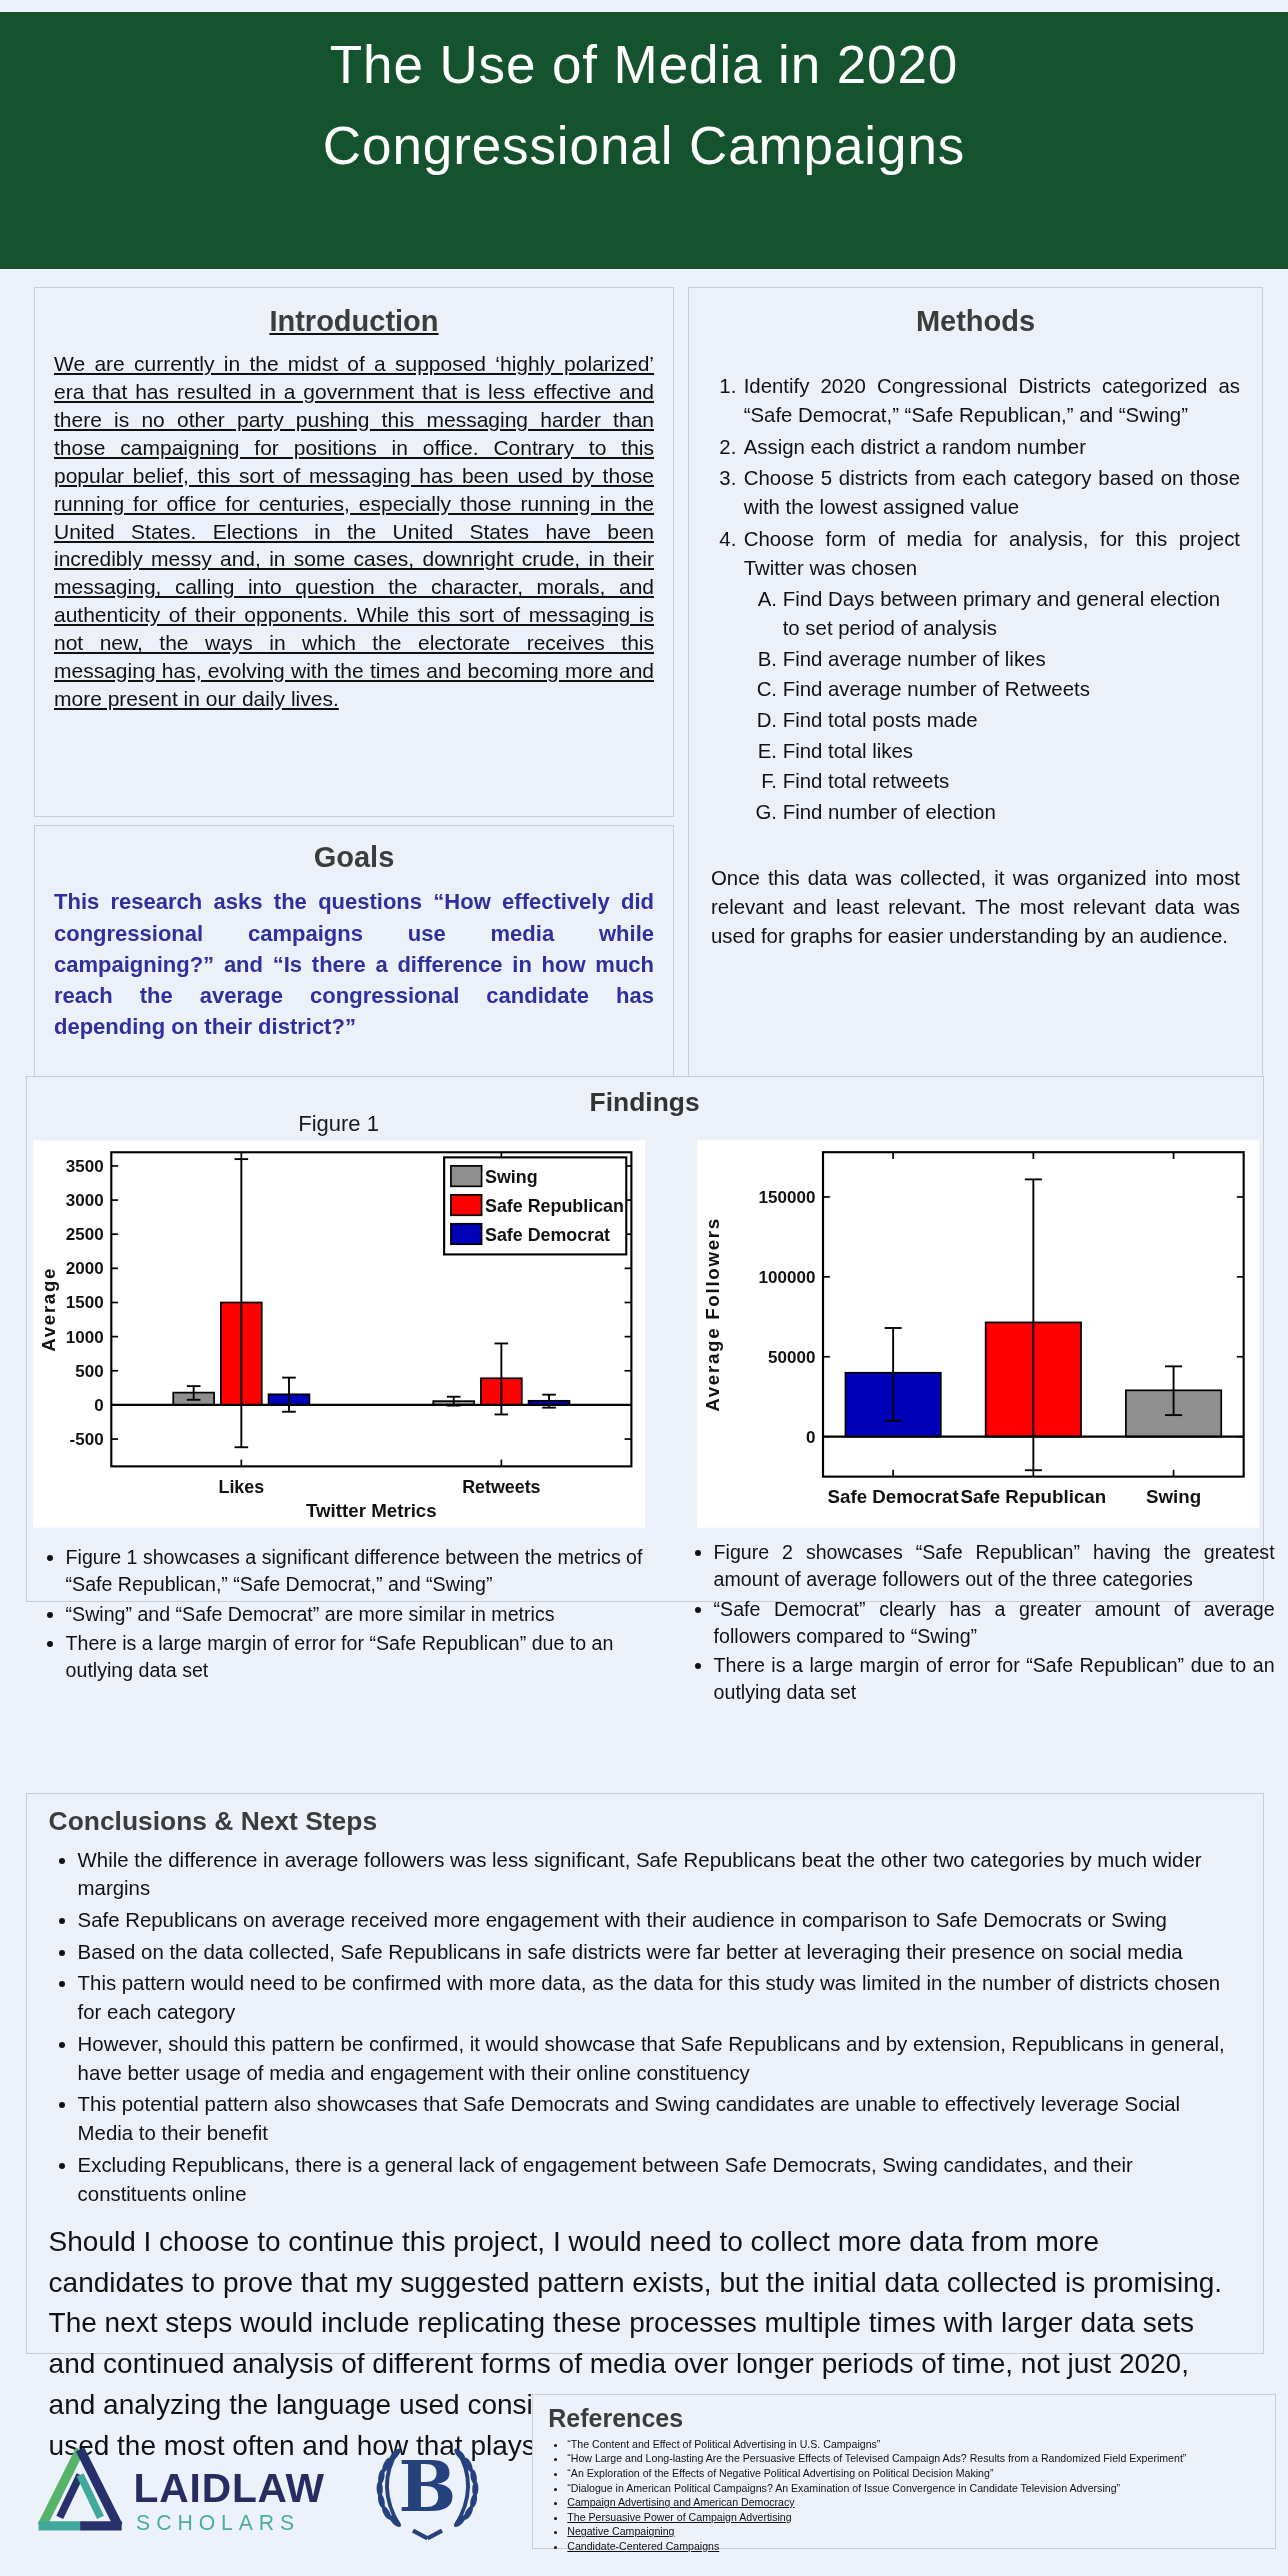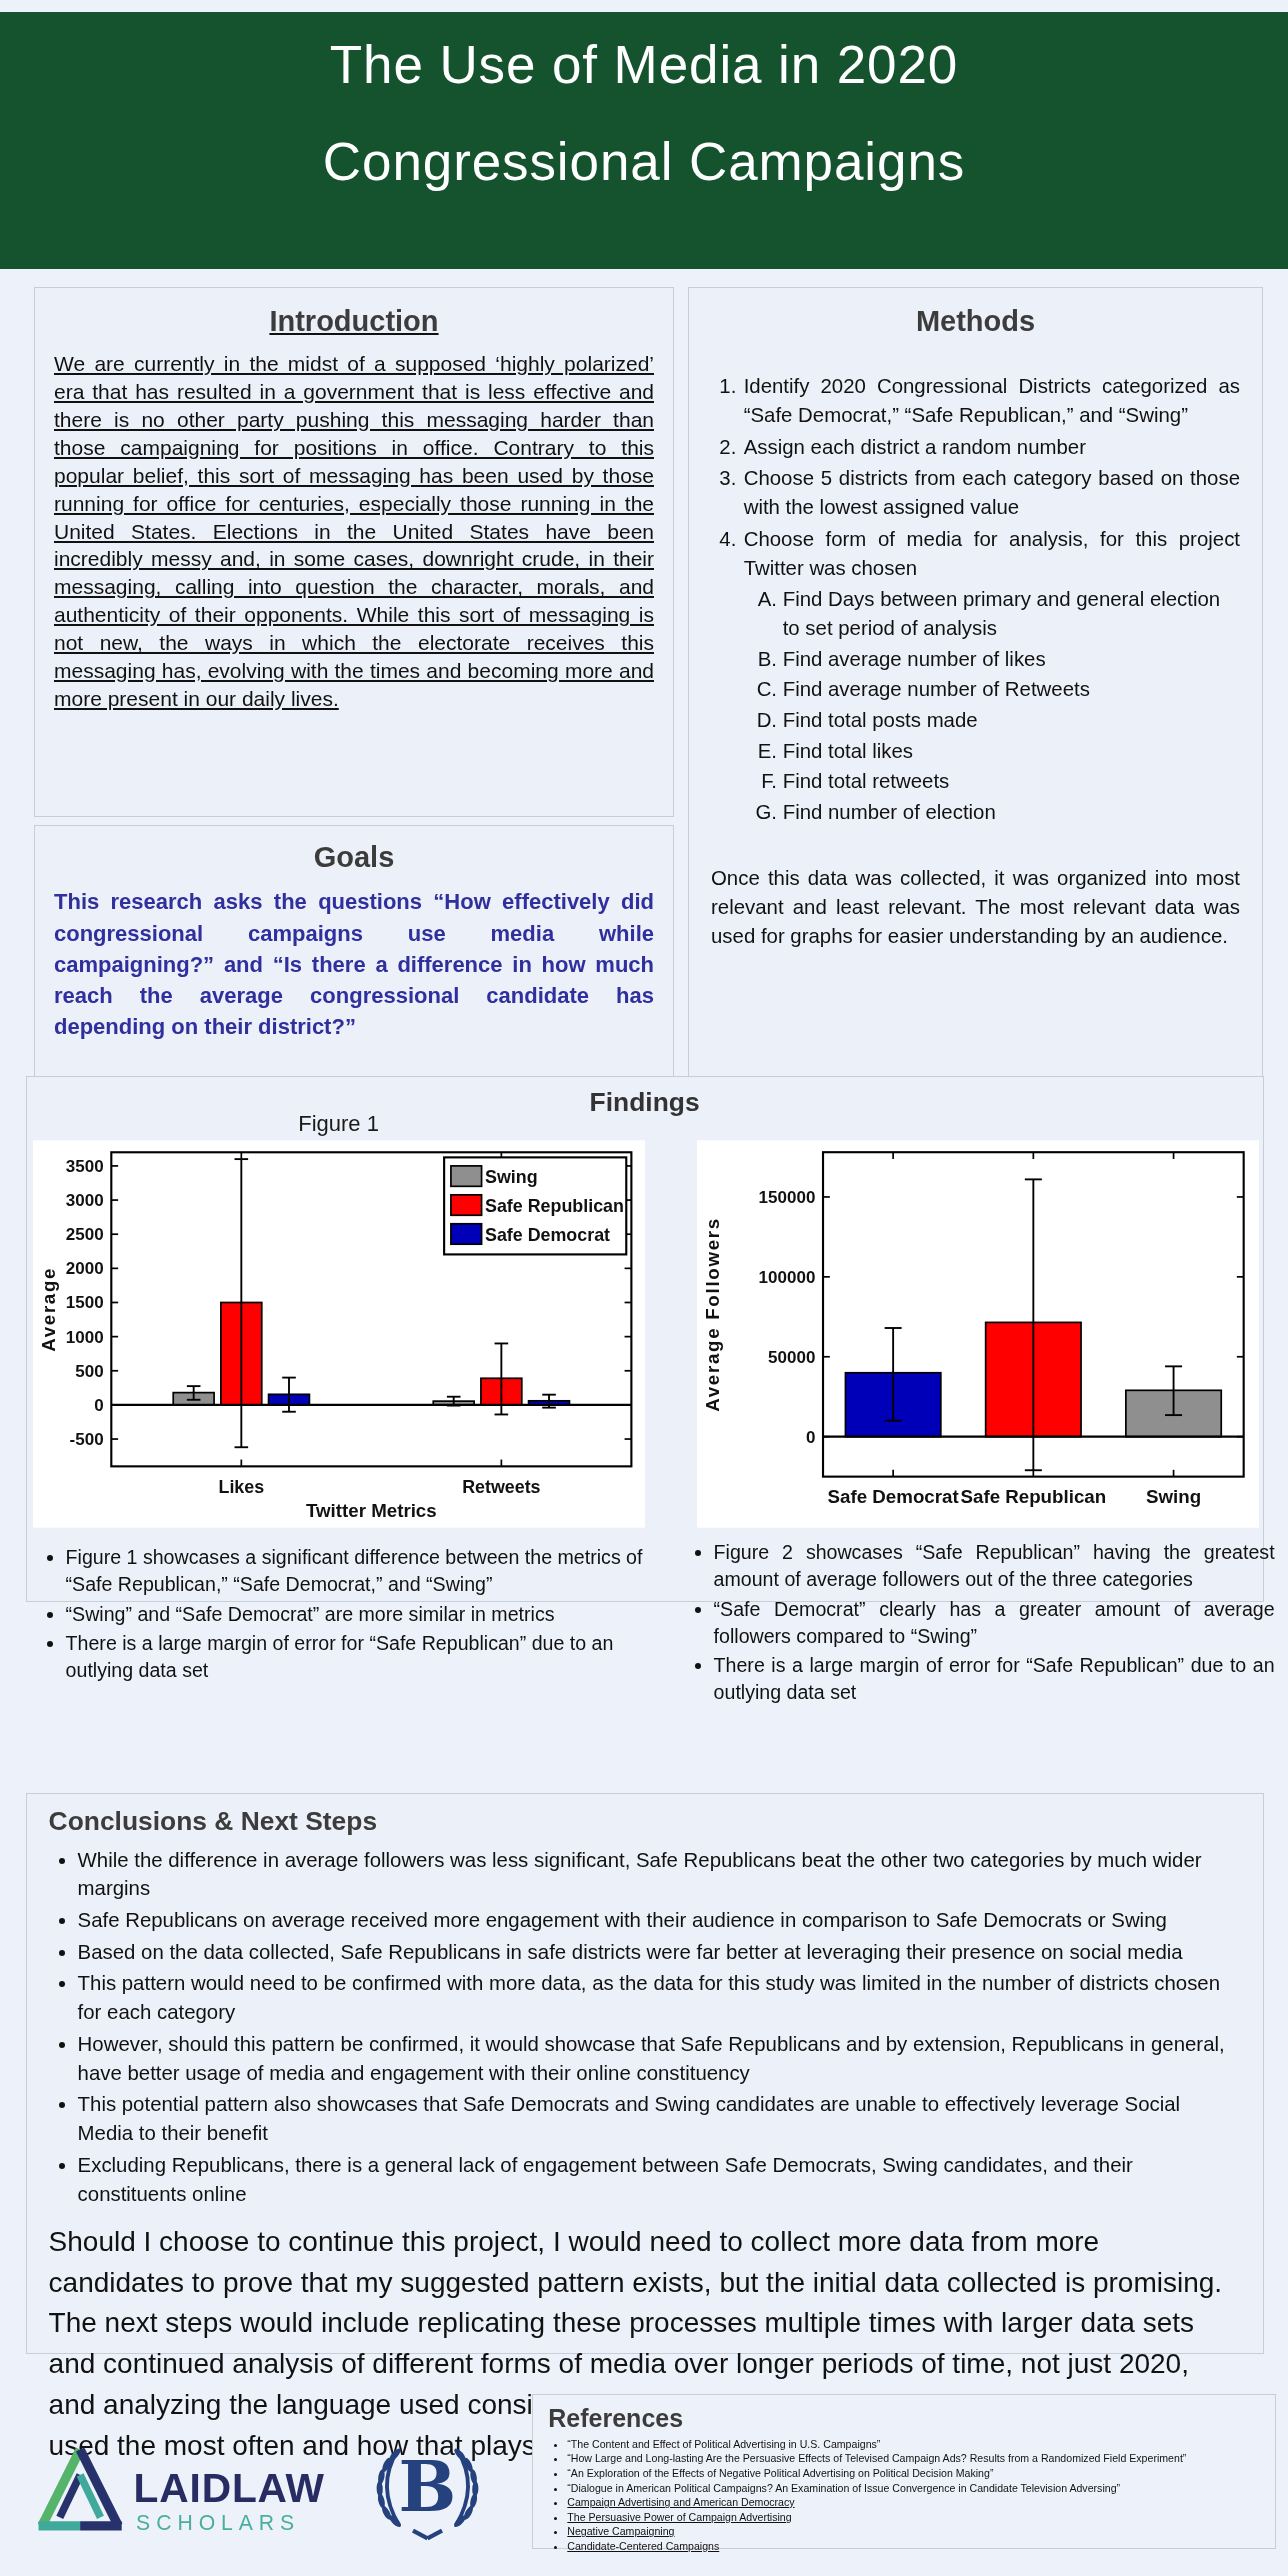--- a/index.html
+++ b/index.html
@@ -11,21 +11,21 @@
     color:#111;
     overflow:hidden;
   }
   
   .header {
     position:absolute; left:0; top:12px; width:1288px; height:257px;
     background:#14532d; color:#fff; text-align:center;
   }
   .poster-title { font-size:53px; line-height:1.0; font-weight:400; letter-spacing:0.9px; }
   #title1 { padding-top:25.6px; }
-  #title2 { margin-top:44px; }
+  #title2 { margin-top:28px; }
   .poster-subtitle { margin-top:34px; font-size:26.4px; font-weight:400; }
 
   
   .panel {
     position:absolute; background:#ECF0F9;
     border:1.3px solid #C9CDD6;
   }
   .section-title { font-size:29px; font-weight:700; color:#3C3C3C; text-align:center; margin:6.8px 0 12px; }
   .body-text { font-size:21px; line-height:1.33; }
   .justify { text-align:justify; }

